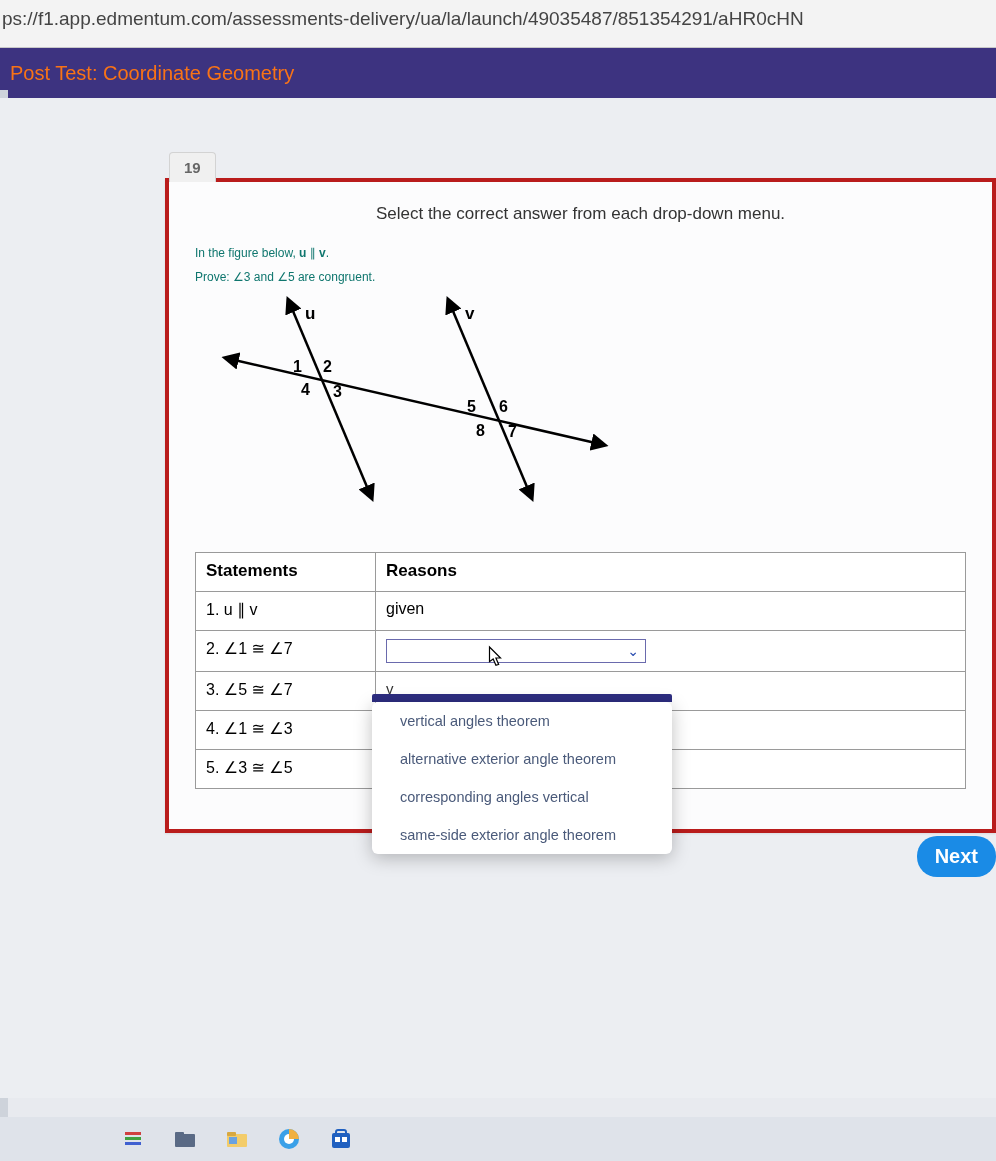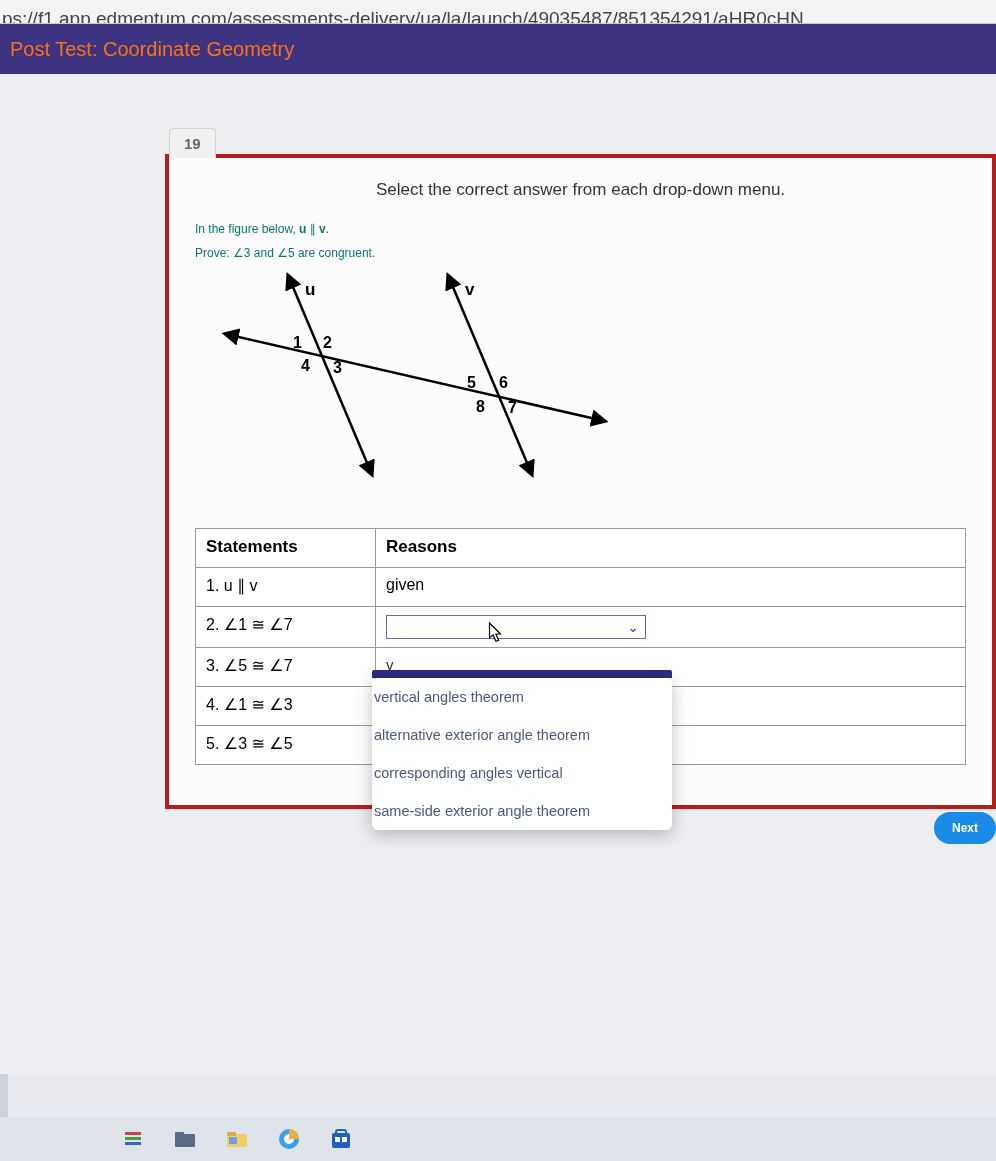--- a/index.html
+++ b/index.html
@@ -5,21 +5,21 @@
   * { box-sizing: border-box; margin: 0; padding: 0; }
   body {
     width: 996px;
     height: 1161px;
     font-family: Arial, sans-serif;
     background: #e8eaef;
     overflow: hidden;
     position: relative;
   }
   .addr-bar {
-    height: 24px;
+    height: 48px;
     background: #f3f3f3;
     border-bottom: 1px solid #c8c8c8;
     color: #444;
     font-size: 19px;
     padding: 8px 2px;
     white-space: nowrap;
     overflow: hidden;
   }
   .title-bar {
     background: #3d3380;
@@ -114,33 +114,33 @@
   }
   .dropdown-menu {
     position: absolute;
     background: #fff;
     border-radius: 6px;
     box-shadow: 0 4px 18px rgba(0,0,0,0.25);
     width: 300px;
     z-index: 20;
   }
   .dropdown-menu .opt {
-    padding: 11px 2px;
+    padding: 11px 28px;
     font-size: 14.5px;
     color: #4a5a7a;
     cursor: pointer;
   }
   .dropdown-menu .opt:first-child { border-radius: 6px 6px 0 0; }
   .dropdown-menu .opt:last-child { border-radius: 0 0 6px 6px; }
   .next-btn {
     position: absolute;
     right: 0px;
     background: #1a8be6;
     color: #fff;
-    font-size: 12px;
+    font-size: 20px;
     font-weight: bold;
     padding: 9px 18px;
     border-radius: 20px;
     border: none;
   }
   .v-partial {
     font-size: 15px;
     color: #333;
   }
   .taskbar {

